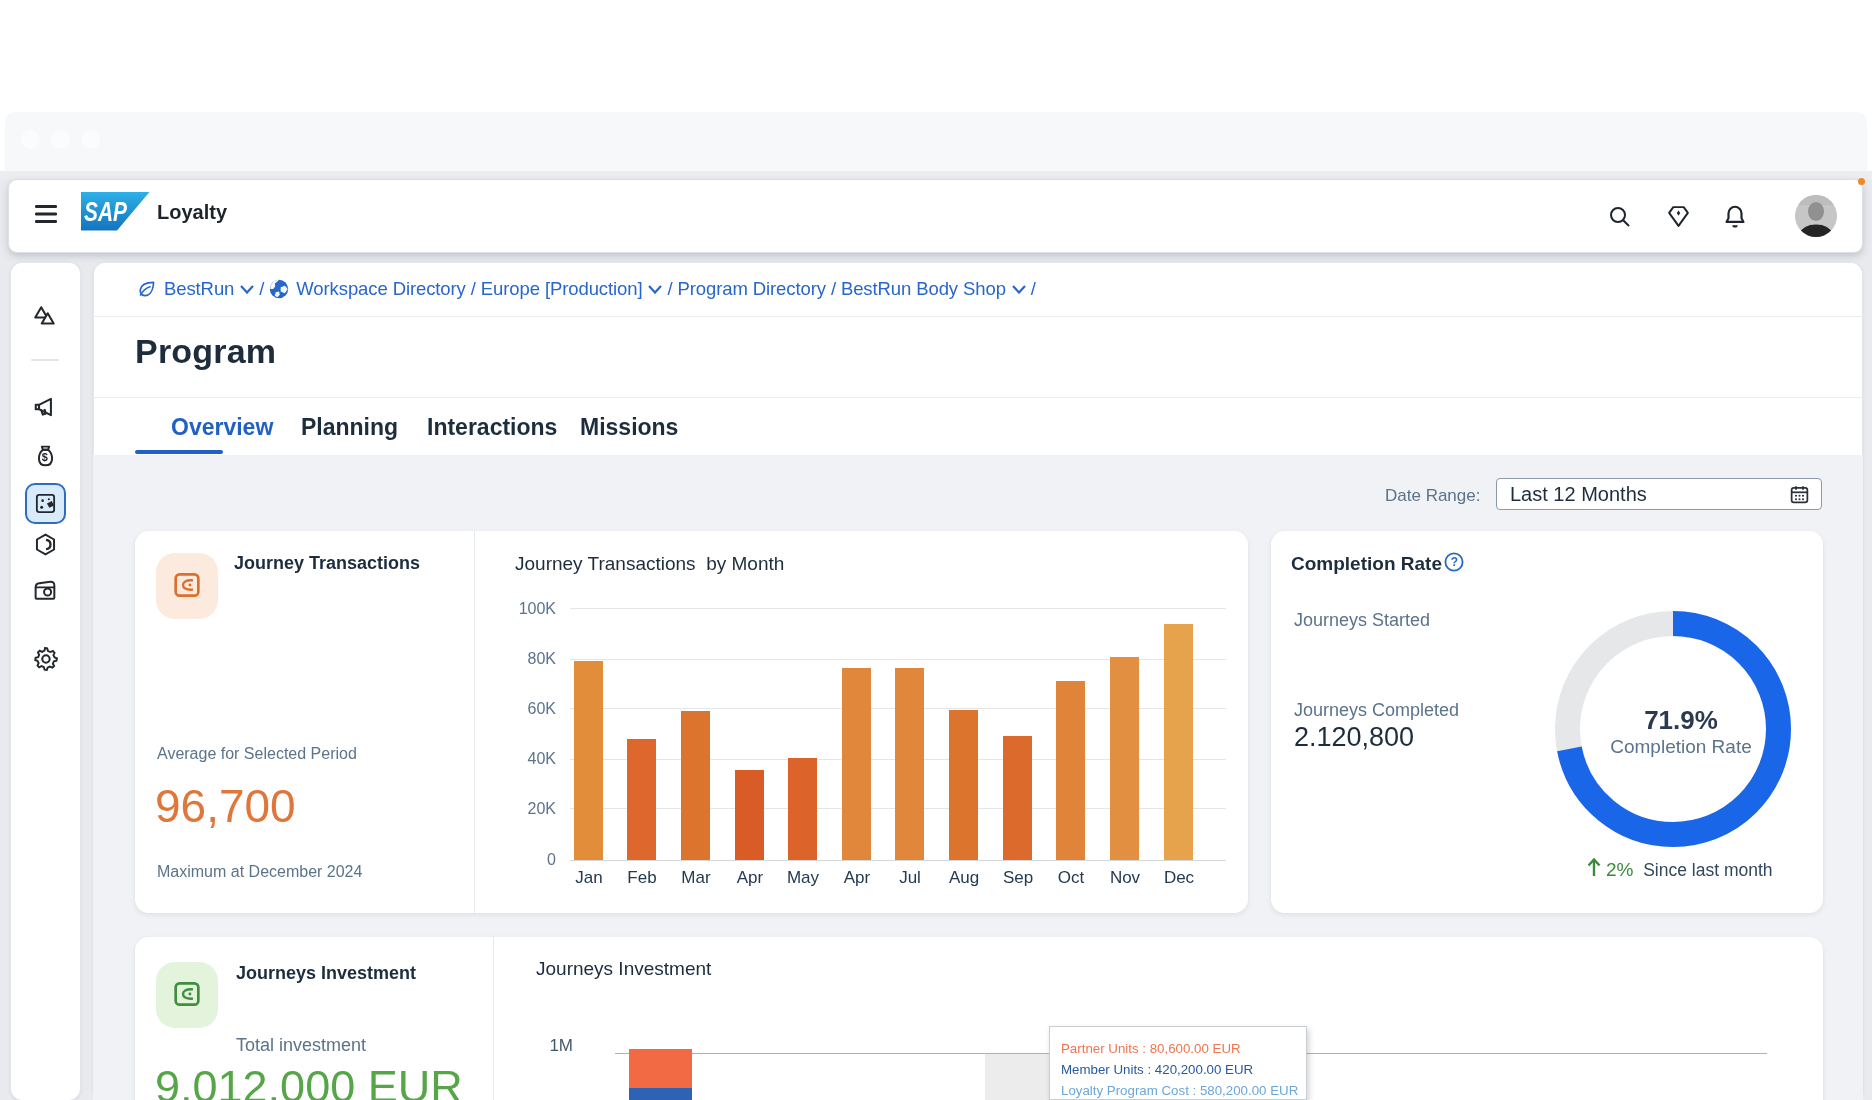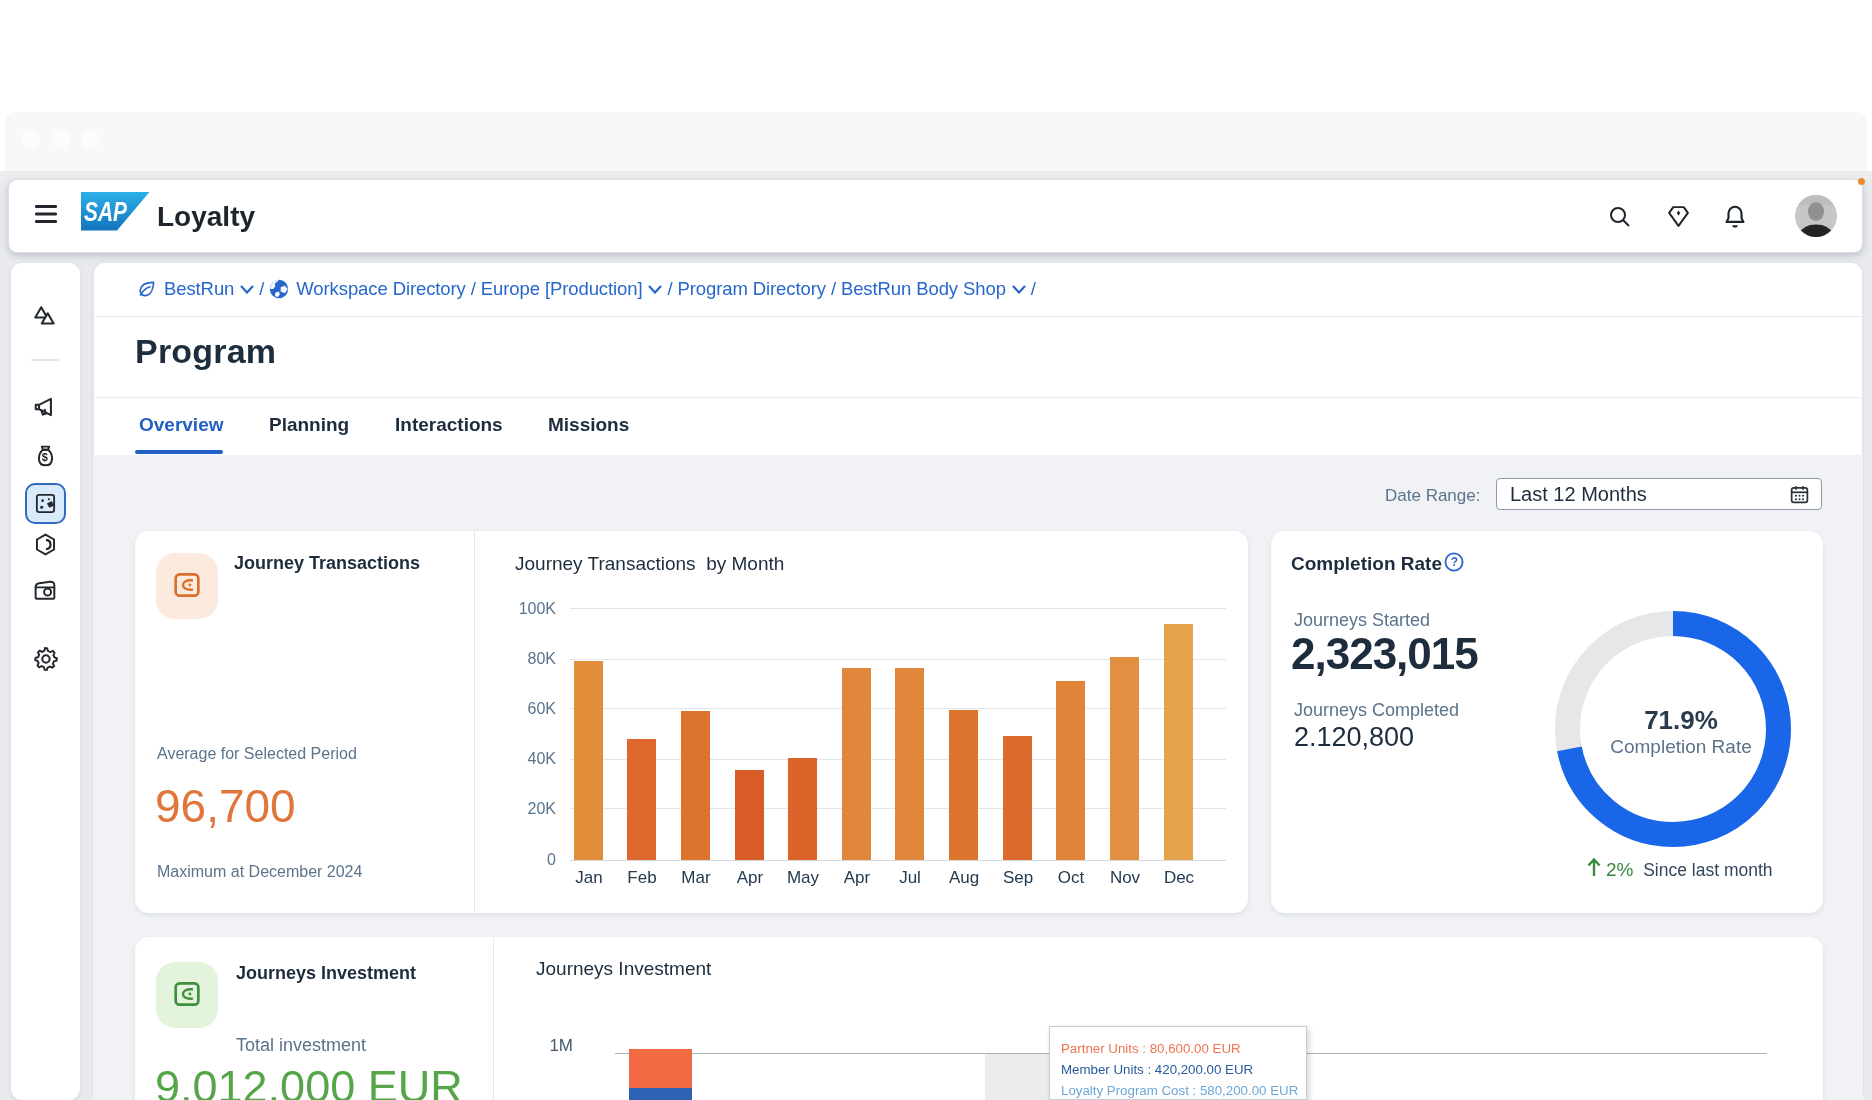--- a/index.html
+++ b/index.html
@@ -28,21 +28,21 @@
   box-shadow:0 1px 3px rgba(100,110,120,0.15); overflow:hidden; }
 
 
 #bcrow { left:136px; top:277px; height:24px; display:flex; align-items:center; white-space:nowrap; }
 #bcrow, #bcrow span { font-size:18.5px; letter-spacing:-0.1px; color:#2767cc; }
 #bcrow .sl { margin:0 5px; }
 #bcrow svg.ch { margin-left:6px; }
 
 #h1 { left:135px; top:332px; font-size:34px; font-weight:bold; color:#1d2d3e; letter-spacing:0.2px; }
 
-.tab { font-size:19px; font-weight:bold; color:#1d2d3e; top:414px; }
+.tab { font-size:23px; font-weight:bold; color:#1d2d3e; top:414px;margin-left:32px; }
 .tab.active { color:#2160c4; }
 #tabline { left:135px; top:450px; width:88px; height:4px; background:#2160c4; border-radius:2px; }
 
 
 .card { background:#fff; border-radius:14px; box-shadow:0 2px 5px rgba(110,120,130,0.14); }
 #card1 { left:135px; top:531px; width:1113px; height:382px; }
 #cardcr { left:1271px; top:531px; width:552px; height:382px; }
 #card2 { left:135px; top:937px; width:1688px; height:400px; }
 
 .tile { width:62px; height:66px; border-radius:19px; }
@@ -89,21 +89,21 @@
   <svg class="abs" style="left:81px; top:192px;" width="69" height="39" viewBox="0 0 69 39">
     <defs>
         <linearGradient id="sapg" x1="0" y1="0" x2="0" y2="1">
       <stop offset="0" stop-color="#2db0e8"></stop>
           <stop offset="1" stop-color="#1374bd"></stop>
     </linearGradient>
       </defs>
     <polygon points="0,0 68.5,0 36,38.5 0,38.5" fill="url(#sapg)"></polygon>
     <text x="3" y="28.5" font-family="Liberation Sans, sans-serif" font-size="27" font-weight="bold" font-style="italic" fill="#ffffff" textLength="43" lengthAdjust="spacingAndGlyphs">SAP</text>
   </svg>
-  <div class="abs" style="left:157px; top:201px; font-size:28px; font-weight:bold; color:#1d242c;">Loyalty</div>
+  <div class="abs" style="left:157px; top:201px; font-size:20px; font-weight:bold; color:#1d242c;">Loyalty</div>
 
   <svg class="abs" style="left:1608px; top:205px;" width="24" height="24" viewBox="0 0 24 24" fill="none" stroke="#1d242c" stroke-width="2">
     <circle cx="10" cy="10" r="7"></circle>
       <line x1="15.2" y1="15.2" x2="21" y2="21"></line>
   </svg>
   <svg class="abs" style="left:1666px; top:204px;" width="25" height="25" viewBox="0 0 24 24" fill="none" stroke="#1d242c" stroke-width="1.9">
     <path d="M7 3 L17 3 L21 8.5 L12 21 L3 8.5 Z" stroke-linejoin="round"></path>
     <path d="M12 6.2 L13.6 8.7 L12 11.2 L10.4 8.7 Z" fill="#1d242c" stroke="none"></path>
   </svg>
   <svg class="abs" style="left:1722px; top:203px;" width="26" height="27" viewBox="0 0 24 24" fill="none" stroke="#1d242c" stroke-width="2">
@@ -281,21 +281,20 @@
   <div class="abs xlab" style="left:1098px; top:868px;">Nov</div>
   <div class="abs xlab" style="left:1152px; top:868px;">Dec</div>
 
   <div class="abs card" id="cardcr"></div>
   <div class="abs ctitle" style="left:1291px; top:553px; font-size:19px;">Completion Rate</div>
   <svg class="abs" style="left:1444px; top:552px;" width="20" height="20" viewBox="0 0 20 20" fill="none">
     <circle cx="10" cy="10" r="8.6" stroke="#2767cc" stroke-width="1.8"></circle>
     <text x="6.7" y="14.2" font-size="12" font-weight="bold" fill="#2767cc" font-family="Liberation Sans, sans-serif">?</text>
   </svg>
   <div class="abs crgray" style="left:1294px; top:610px;">Journeys Started</div>
-  <div class="abs" style="left:1291px; top:629px; font-size:44px; font-weight:bold; color:#1d2d3e; letter-spacing:-1px;">2,323,015</div>
   <div class="abs crgray" style="left:1294px; top:700px;">Journeys Completed</div>
   <div class="abs" style="left:1294px; top:722px; font-size:27px; color:#1d2d3e;">2.120,800</div>
   <svg class="abs" style="left:1555px; top:611px;" width="236" height="236" viewBox="0 0 236 236">
     <circle cx="118" cy="118" r="105.5" fill="none" stroke="#e6e7e9" stroke-width="25"></circle>
     <circle cx="118" cy="118" r="105.5" fill="none" stroke="#1a66e8" stroke-width="25" stroke-dasharray="476.6 186.3" transform="rotate(-90 118 118)"></circle>
   </svg>
   <div class="abs" style="left:1581px; top:705px; width:200px; text-align:center; font-size:26px; font-weight:bold; color:#2b3b4d;">71.9%</div>
   <div class="abs" style="left:1581px; top:736px; width:200px; text-align:center; font-size:19px; color:#5b738b;">Completion Rate</div>
   <svg class="abs" style="left:1587px; top:858px;" width="14" height="19" viewBox="0 0 14 19" fill="none" stroke="#3a8a3d" stroke-width="2.4">
     <path d="M7 18 L7 2.5"></path>

